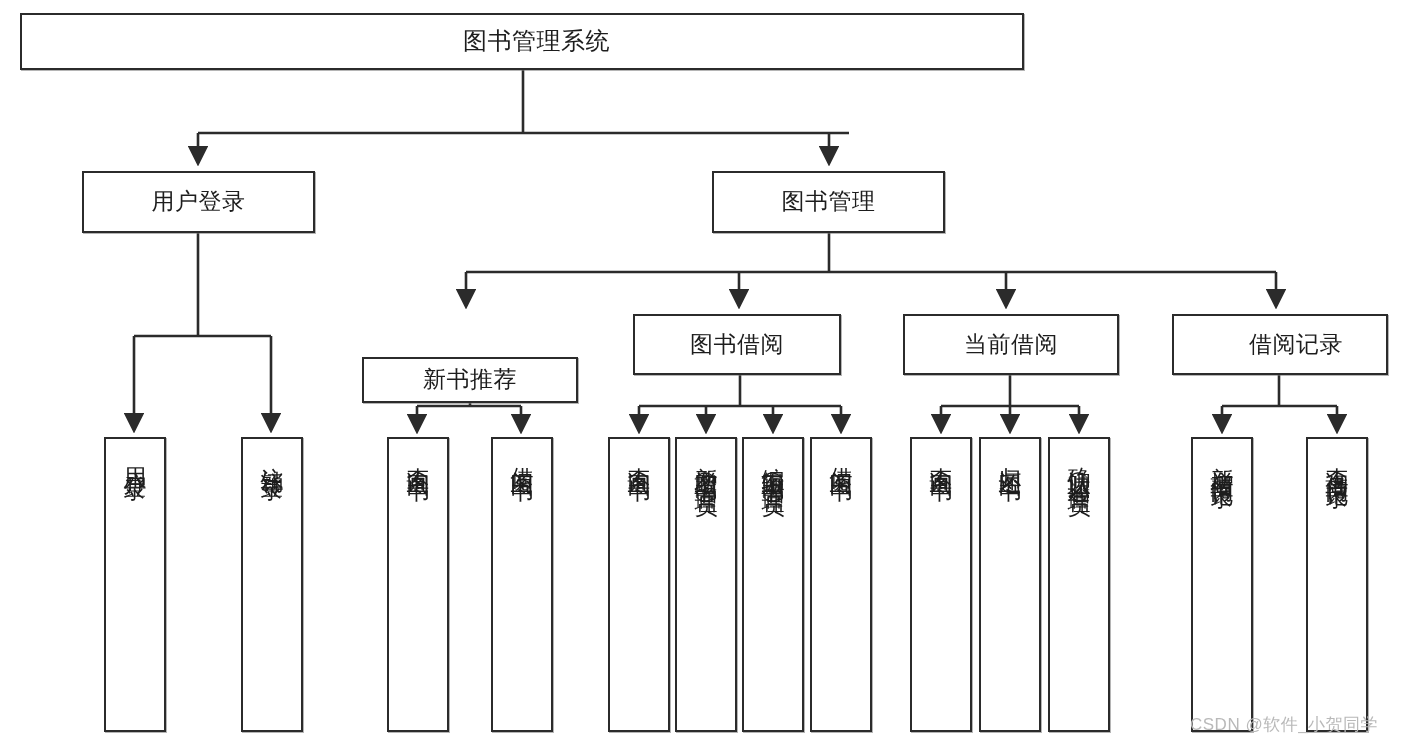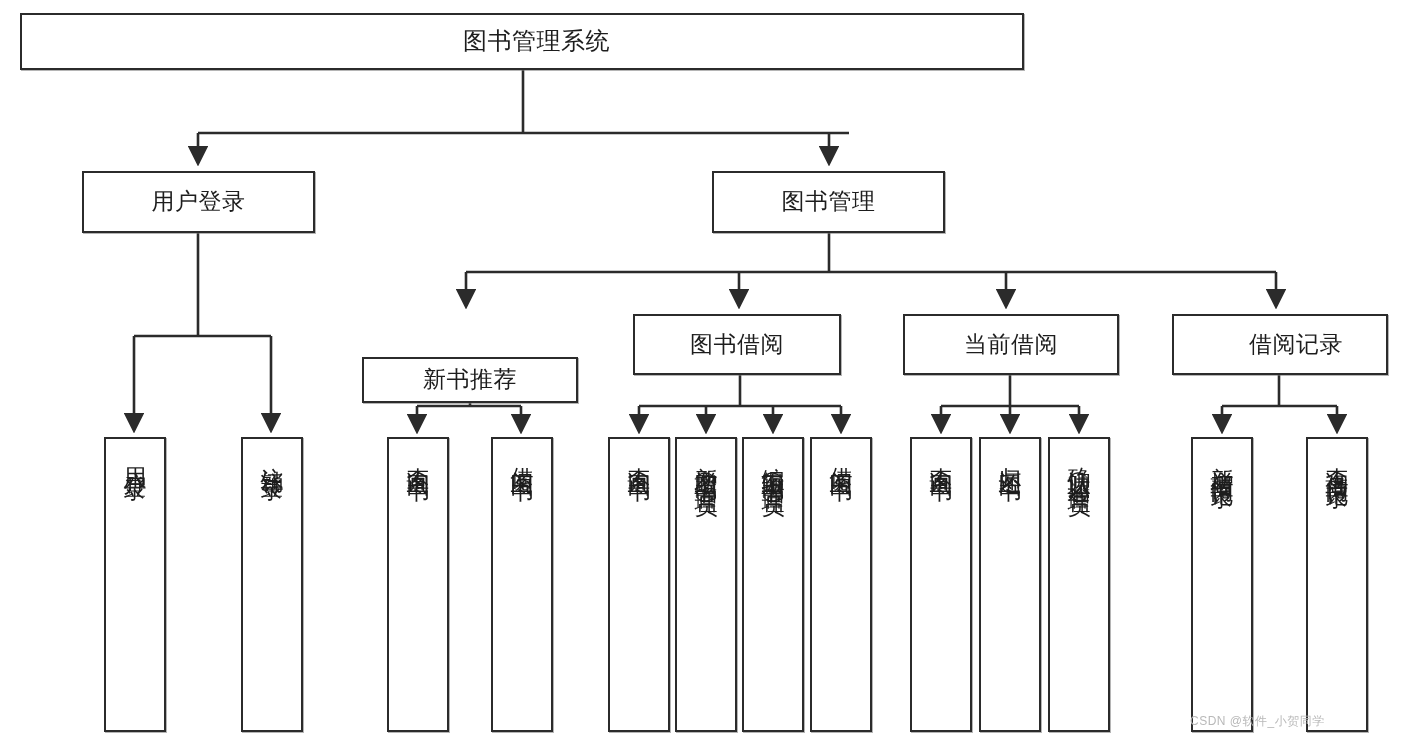--- a/index.html
+++ b/index.html
@@ -59,21 +59,21 @@
     font-size: 23px;
     line-height: 1.0;
     letter-spacing: 4px;
     white-space: nowrap;
     max-height: 280px;
   }
   #watermark {
     position: absolute;
     left: 1190px;
     top: 713px;
-    font-size: 12px;
+    font-size: 17px;
     color: #b9b9b9;
     white-space: nowrap;
     letter-spacing: 0.5px;
   }
 </style>
 </head>
 <body>
 
 <div id="canvas">
 

